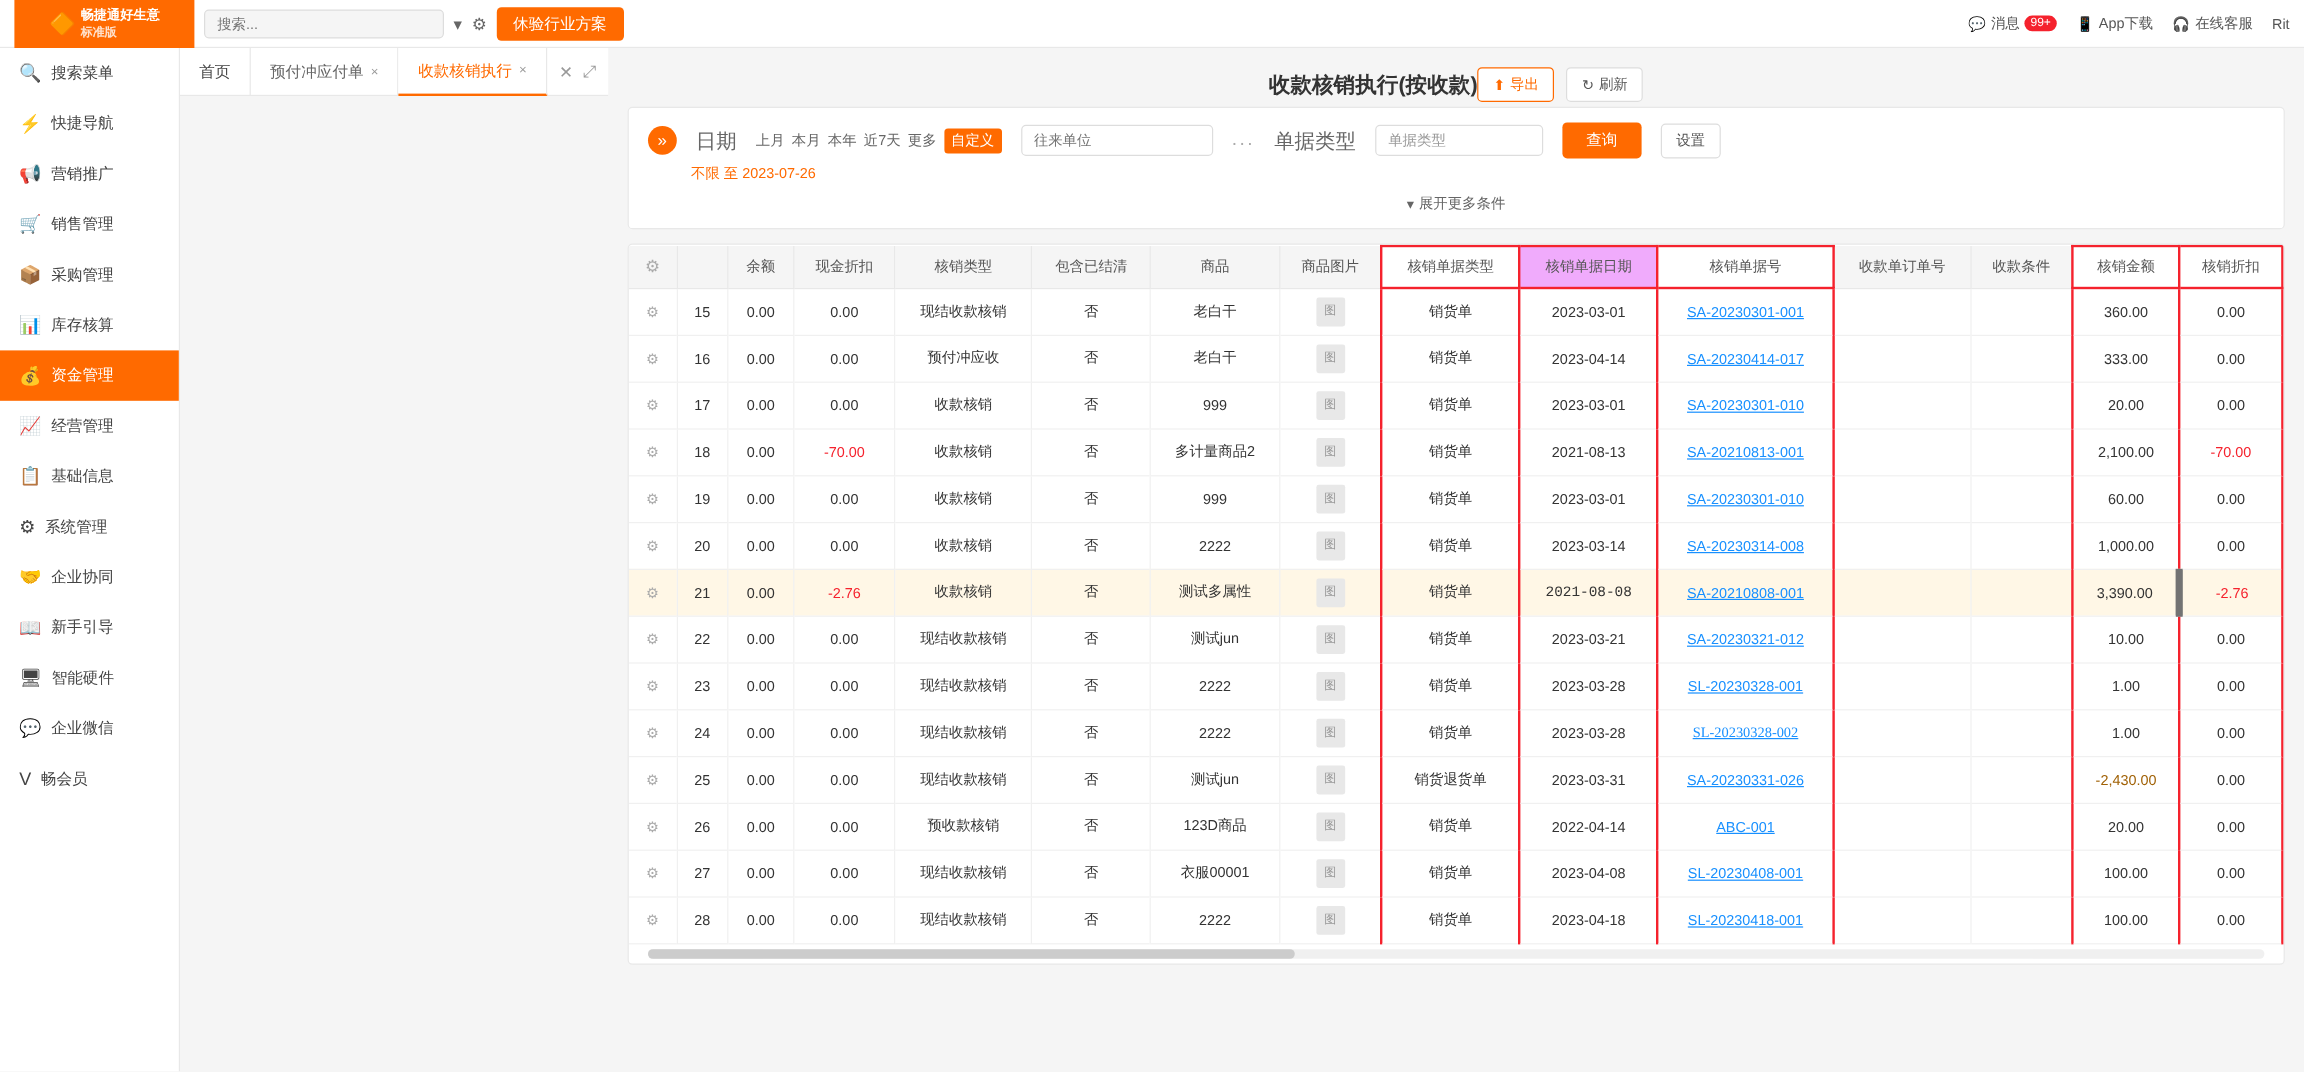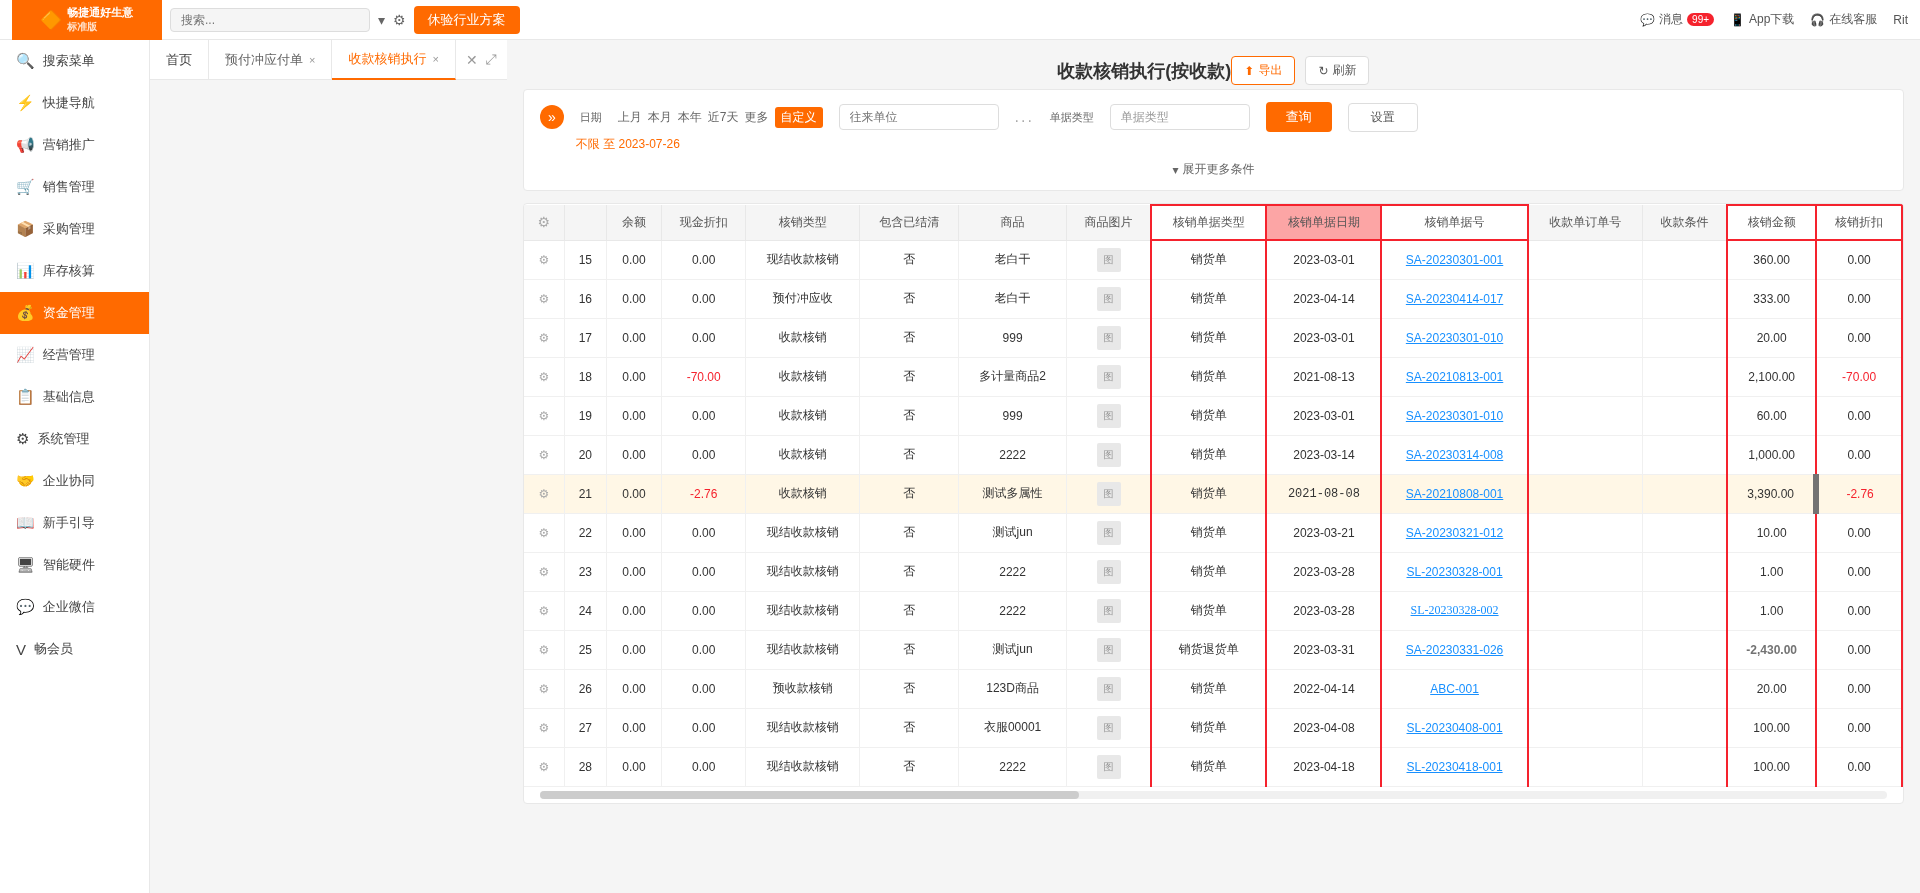--- a/index.html
+++ b/index.html
@@ -237,21 +237,21 @@
       border: none;
       border-radius: 50%;
       width: 24px;
       height: 24px;
       font-size: 14px;
       cursor: pointer;
       display: flex;
       align-items: center;
       justify-content: center;
     }
-    .filter-label { color: #666; font-size: 11px; }
+    .filter-label { color: #666; font-size: 17px; }
     .filter-date-links {
       display: flex;
       gap: 6px;
       align-items: center;
     }
     .date-link {
       color: #666;
       font-size: 12px;
       cursor: pointer;
     }
@@ -287,21 +287,21 @@
       border-radius: 4px;
       padding: 6px 20px;
       font-size: 13px;
       cursor: pointer;
     }
     .btn-settings {
       border: 1px solid #ddd;
       color: #555;
       background: #fff;
       border-radius: 4px;
-      padding: 5px 22px;
+      padding: 5px 12px;
       cursor: pointer;
       font-size: 12px;
     }
     .expand-more {
       display: flex;
       align-items: center;
       gap: 4px;
       color: #666;
       font-size: 12px;
       cursor: pointer;
@@ -562,21 +562,21 @@
                 <span class="settings-icon">⚙</span>
               </th>
               <th></th>
               <th>余额</th>
               <th>现金折扣</th>
               <th>核销类型</th>
               <th>包含已结清</th>
               <th>商品</th>
               <th>商品图片</th>
               <th style="border: 2px solid #f5222d; background: #fff;">核销单据类型</th>
-              <th style="border: 2px solid #f5222d; background: #fca5a5;">核销单据日期</th>
+              <th style="border: 2px solid #f5222d; background: #f0abfc;">核销单据日期</th>
               <th style="border: 2px solid #f5222d; background: #fff;">核销单据号</th>
               <th>收款单订单号</th>
               <th>收款条件</th>
               <th style="border: 2px solid #f5222d; background: #fff;">核销金额</th>
               <th style="border: 2px solid #f5222d; background: #fff;">核销折扣</th>
             </tr>
           </thead>
           <tbody id="table-body">
               <tr>
       <td><span style="color:#aaa;cursor:pointer;">⚙</span></td>
@@ -777,21 +777,21 @@
       <td>否</td>
       <td>测试jun</td>
       <td>
         <span style="display:inline-block;width:24px;height:24px;background:#e8e8e8;border-radius:2px;line-height:24px;font-size:10px;color:#999;text-align:center;">图</span>
       </td>
       <td style="border-left:2px solid #f5222d;border-right:2px solid #f5222d;">销货退货单</td>
       <td style="border-left:2px solid #f5222d;border-right:2px solid #f5222d;">2023-03-31</td>
       <td class="link-cell" style="border-left:2px solid #f5222d;border-right:2px solid #f5222d;">SA-20230331-026</td>
       <td></td>
       <td></td>
-      <td style="border-left:2px solid #f5222d;border-right:2px solid #f5222d;color:#737373;font-weight:bold;">-2,430.00</td>
+      <td style="border-left:2px solid #f5222d;border-right:2px solid #f5222d;color:#a16207;">-2,430.00</td>
       <td style="border-left:2px solid #f5222d;border-right:2px solid #f5222d;">0.00</td>
     </tr>
               <tr>
       <td><span style="color:#aaa;cursor:pointer;">⚙</span></td>
       <td>26</td>
       <td>0.00</td>
       <td>0.00</td>
       <td>预收款核销</td>
       <td>否</td>
       <td>123D商品</td>

